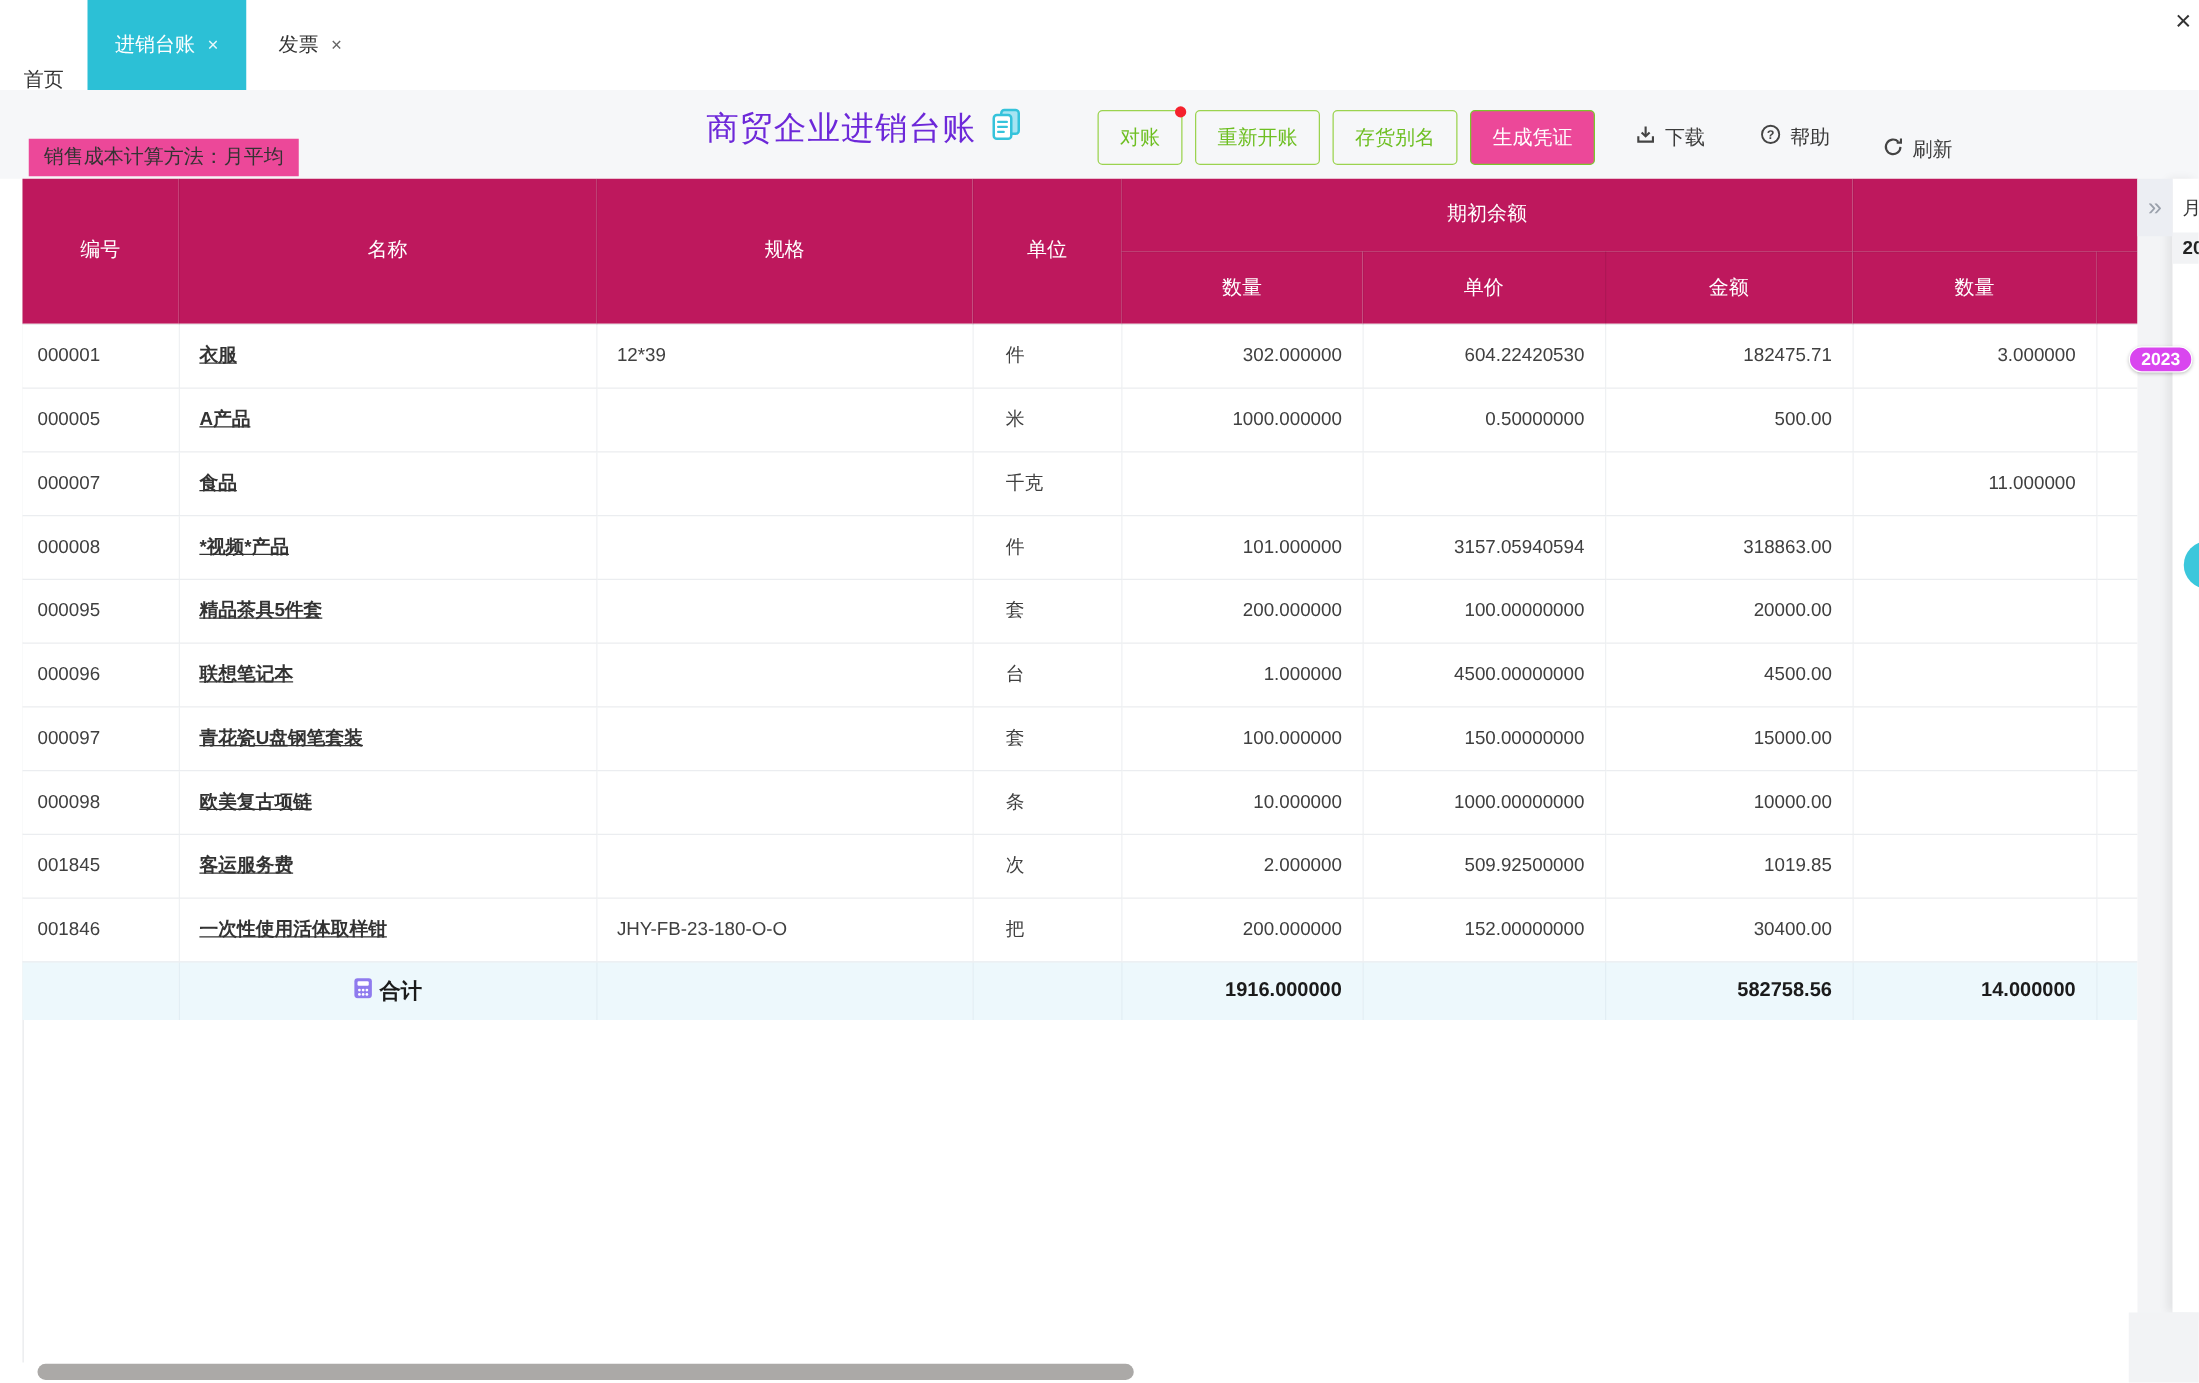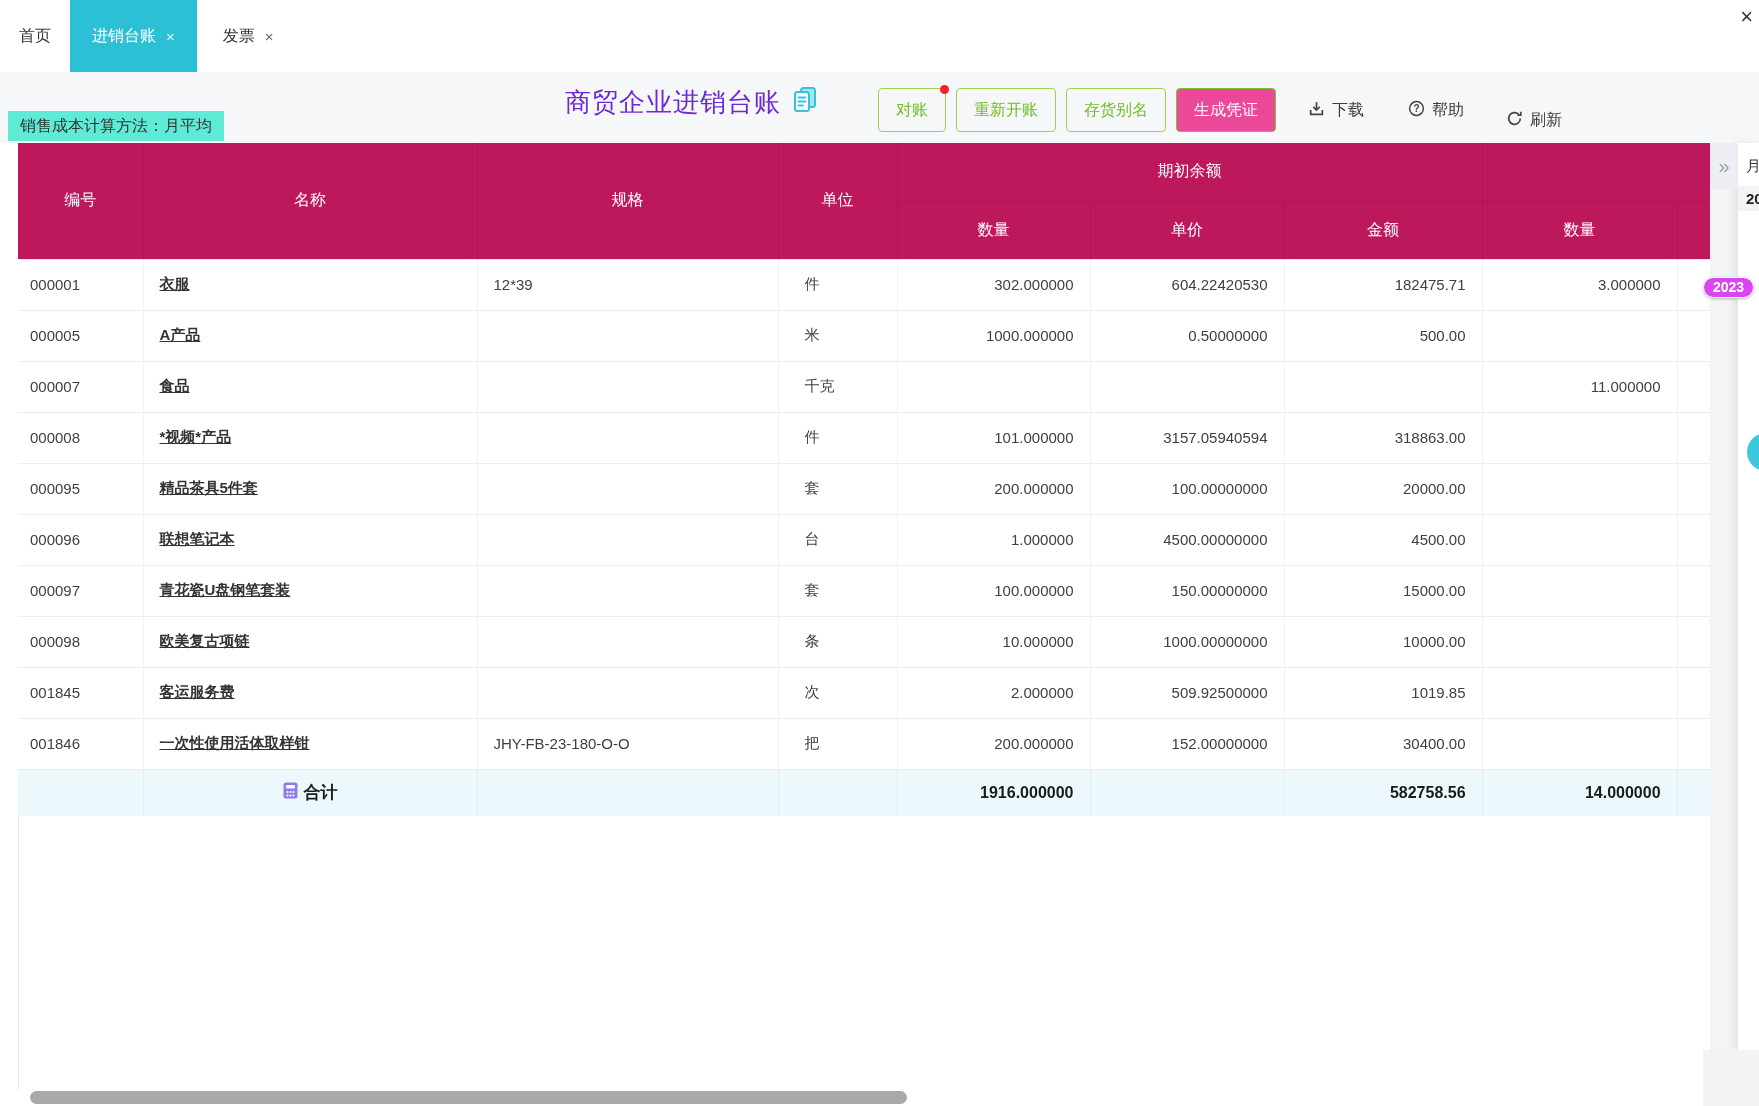--- a/index.html
+++ b/index.html
@@ -2,31 +2,31 @@
 <html><head>
 <meta charset="utf-8">
 <style>
   * { margin:0; padding:0; box-sizing:border-box; }
   html,body { width:1759px; height:1106px; overflow:hidden; background:#fff;
     font-family:"Liberation Sans","DejaVu Sans",sans-serif; color:#333; }
 
   
   .tabbar { position:absolute; left:0; top:0; width:1759px; height:72px; background:#fff; display:flex; }
   .tab { height:72px; display:flex; align-items:center; gap:10px; font-size:16px; color:#333; cursor:pointer; }
-  .tab.home { width:70px; justify-content:center; }
+  .tab.home { width:70px; justify-content:center;margin-top:28px; }
   .tab.active { background:#2CC0D6; color:#fff; padding:0 22px; }
   .tab.plain { padding:0 26px; }
   .tab-x { font-size:15px; line-height:1; opacity:.9; }
   .tab.plain .tab-x { color:#555; }
   .win-x { position:absolute; right:6px; top:4px; font-size:22px; color:#333; cursor:pointer; }
 
   
   .toolbar { position:absolute; left:0; top:72px; width:1759px; height:71px; background:#F6F7F9; }
-  .cost-method { position:absolute; left:8px; top:39px; height:30px; line-height:30px;
-    background:#5eead4; padding:0 12px; font-size:16px; color:#333; }
+  .cost-method { position:absolute; left:23px; top:39px; height:30px; line-height:30px;
+    background:#ec4899; padding:0 12px; font-size:16px; color:#333; }
   .page-title { position:absolute; left:565px; top:12px; height:36px; display:flex; align-items:center; gap:9px;
     font-size:26px; color:#6d28d9; letter-spacing:1px; }
   .btn-row { position:absolute; left:878px; top:16px; height:44px; display:flex; align-items:center; gap:10px; }
   .btn { position:relative; height:44px; padding:0 17px; border:1px solid #9BD34F; border-radius:4px;
     background:transparent; color:#6EBF22; font-size:16px; display:flex; align-items:center; cursor:pointer; }
   .btn.primary { background:#ec4899; border-color:#7BC62B; color:#fff;justify-content:center; }
   .btn .dot { position:absolute; right:-4px; top:-4px; width:9px; height:9px; border-radius:50%; background:#F5222D; }
   .tool-link { display:flex; align-items:center; gap:7px; font-size:16px; color:#3c3c3c; cursor:pointer; }
   .ml22{margin-left:22px;} .ml34{margin-left:34px;} .ml32{margin-left:32px;margin-top:20px;}
 

